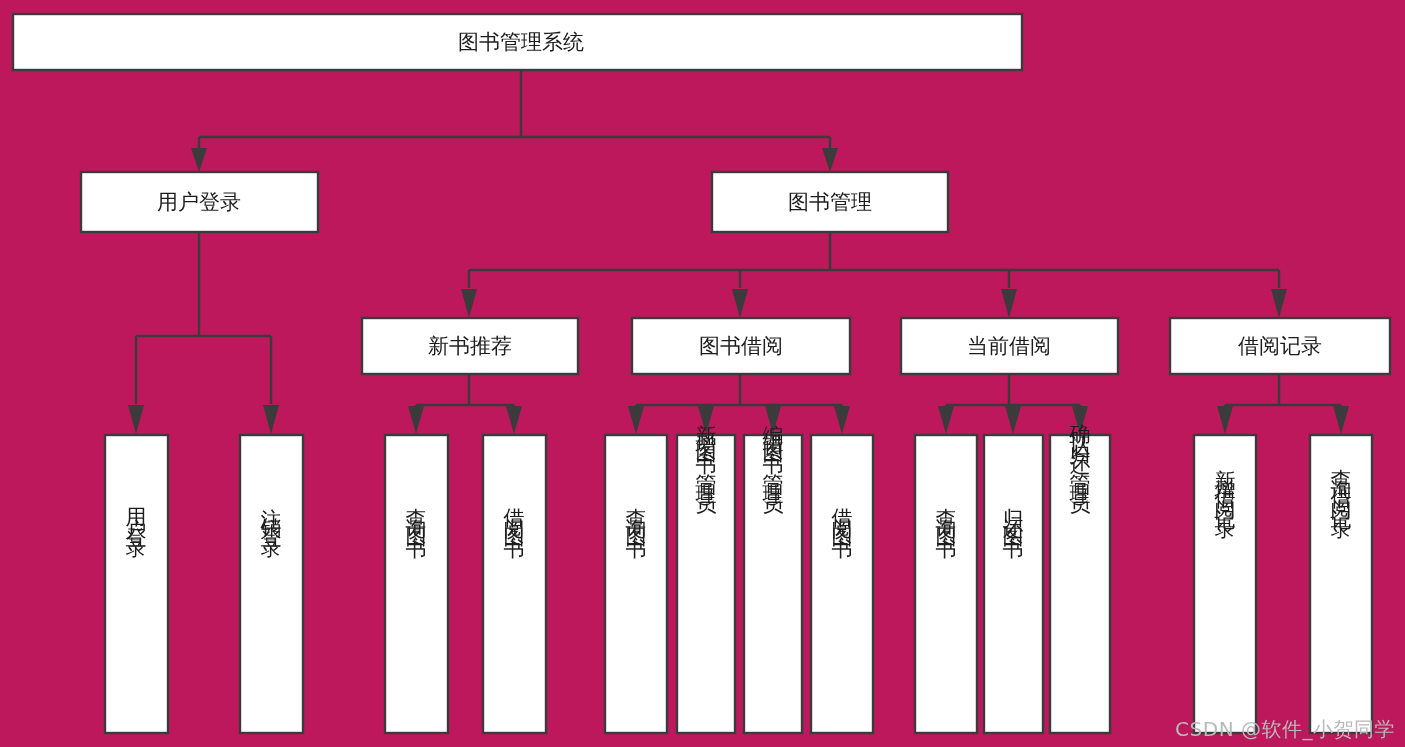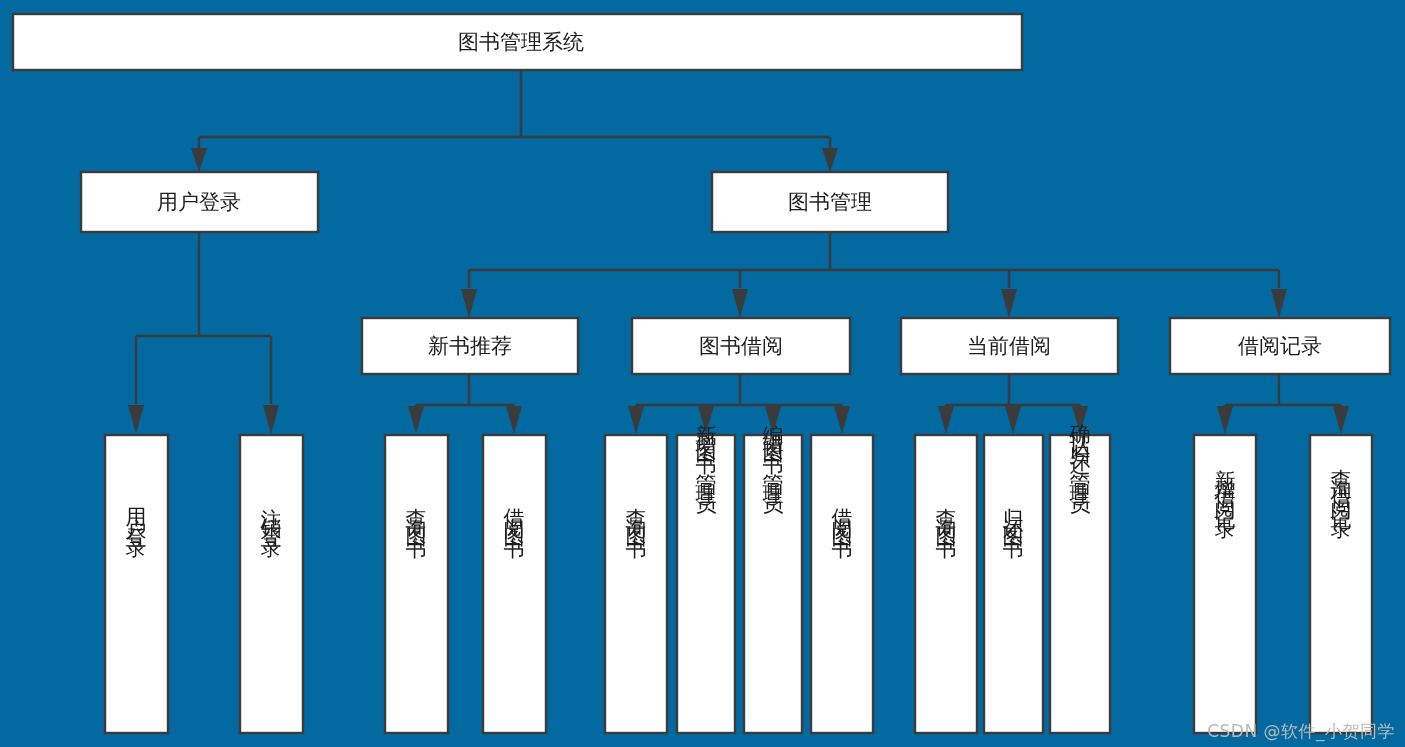--- a/index.html
+++ b/index.html
@@ -11,21 +11,21 @@
   body {
     width: 1405px;
     height: 747px;
     overflow: hidden;
     font-family: "DejaVu Sans", "Liberation Sans", sans-serif;
   }
   #diagram-root {
     position: relative;
     width: 1405px;
     height: 747px;
-    background: #0369a1;
+    background: #be185d;
   }
   svg.diagram-canvas {
     position: absolute;
     left: 0;
     top: 0;
     width: 1405px;
     height: 747px;
     display: block;
   }
   .node-box {
@@ -56,21 +56,21 @@
     font-size: 21px;
     fill: #1c1c1c;
     text-anchor: middle;
     white-space: pre;
   }
   .watermark-text {
     position: absolute;
     right: 10px;
     bottom: 4px;
     font-family: "DejaVu Sans", "Liberation Sans", sans-serif;
-    font-size: 17px;
+    font-size: 20px;
     color: #b9b9b9;
     letter-spacing: 0.5px;
     user-select: none;
     white-space: nowrap;
   }
 </style>
 </head>
 <body>
 
 <div id="diagram-root">

